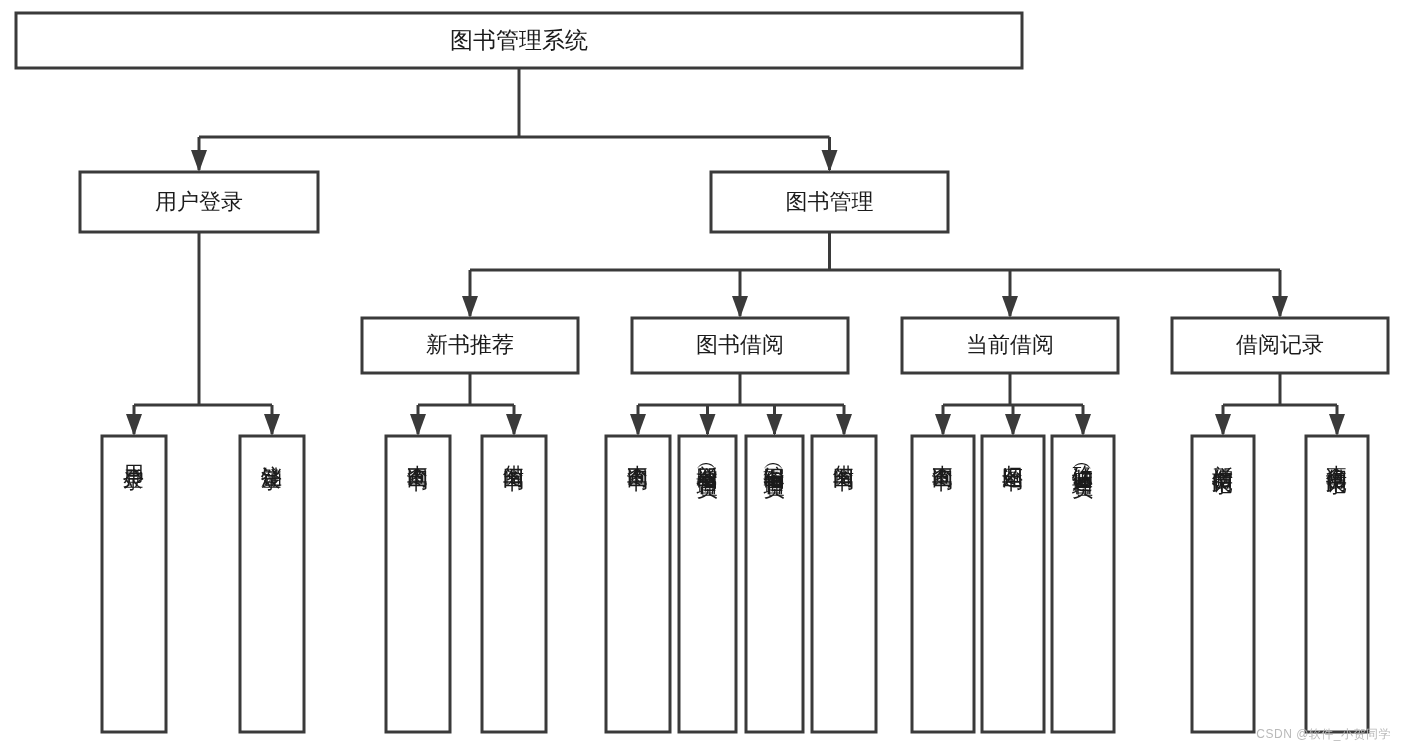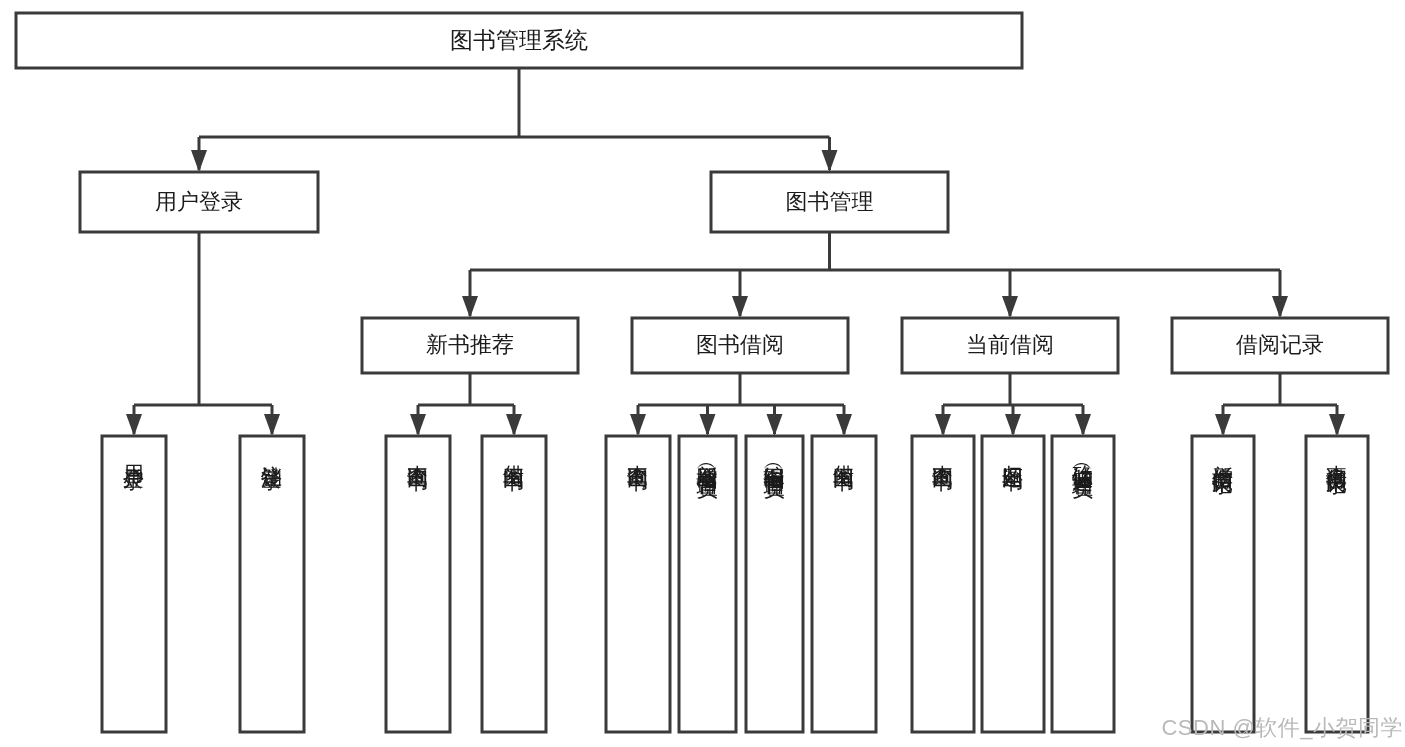--- a/index.html
+++ b/index.html
@@ -66,24 +66,24 @@
     text-orientation: upright;
     font-family: "Liberation Sans", "DejaVu Sans", sans-serif;
     font-size: 21px;
     line-height: 1;
     letter-spacing: 2px;
     color: #1b1b1b;
     white-space: nowrap;
   }
   .watermark {
     position: absolute;
-    right: 2px;
+    right: 14px;
     bottom: 4px;
     font-family: "Liberation Sans", "DejaVu Sans", sans-serif;
-    font-size: 22px;
+    font-size: 12px;
     color: #b9b9b9;
     letter-spacing: 0.5px;
     white-space: nowrap;
     pointer-events: none;
   }
 </style>
 </head>
 <body>
 
 <div id="diagram-root">

